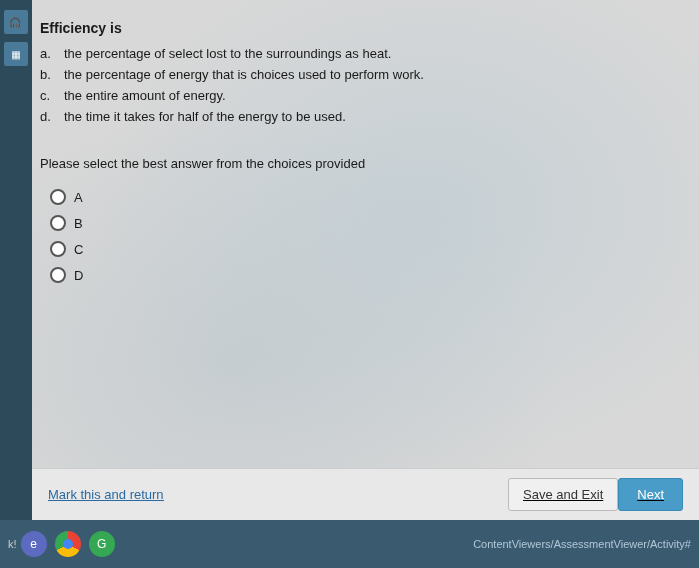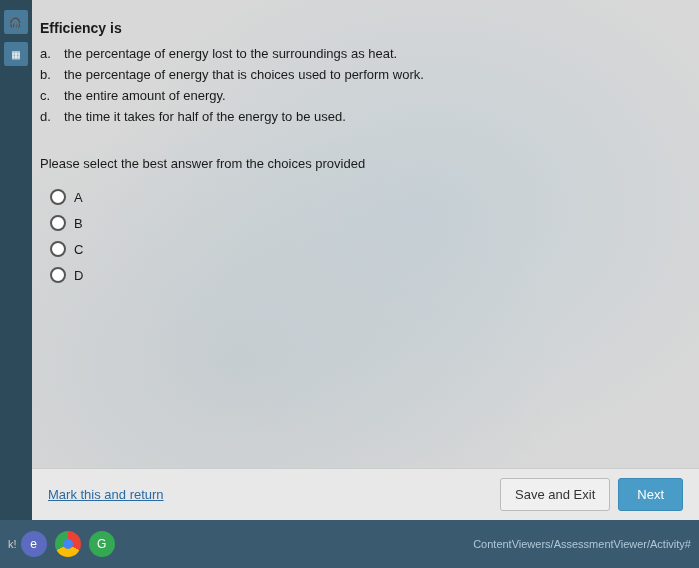--- a/index.html
+++ b/index.html
@@ -115,32 +115,33 @@
       left: 32px;
       right: 0;
       bottom: 48px;
       height: 52px;
       background-color: #e8e8e8;
       border-top: 1px solid #ccc;
       display: flex;
       align-items: center;
       justify-content: space-between;
       padding: 0 16px;
+      text-decoration: underline;
     }
 
     .mark-link {
       color: #2a6aa0;
       font-size: 13px;
       text-decoration: underline;
       cursor: pointer;
     }
 
     .button-group {
       display: flex;
-      gap: 8px;
+      gap: 0;
     }
 
     .btn-save-exit {
       background-color: #f0f0f0;
       border: 1px solid #bbb;
       color: #333;
       font-size: 13px;
       padding: 8px 14px;
       cursor: pointer;
       border-radius: 3px;
@@ -219,21 +220,21 @@
 <div class="left-sidebar">
   <div class="sidebar-icon">🎧</div>
   <div class="sidebar-icon">▦</div>
 </div>
 
 <div class="main-content">
   <div class="question-title">Efficiency is</div>
 
   <div class="answer-choice">
     <span class="answer-letter">a.</span>
-    <span>the percentage of energy lost to the surroundings as heat.</span>
+    <span>the percentage of select lost to the surroundings as heat.</span>
   </div>
   <div class="answer-choice">
     <span class="answer-letter">b.</span>
     <span>the percentage of energy that is choices used to perform work.</span>
   </div>
   <div class="answer-choice">
     <span class="answer-letter">c.</span>
     <span>the entire amount of energy.</span>
   </div>
   <div class="answer-choice">

